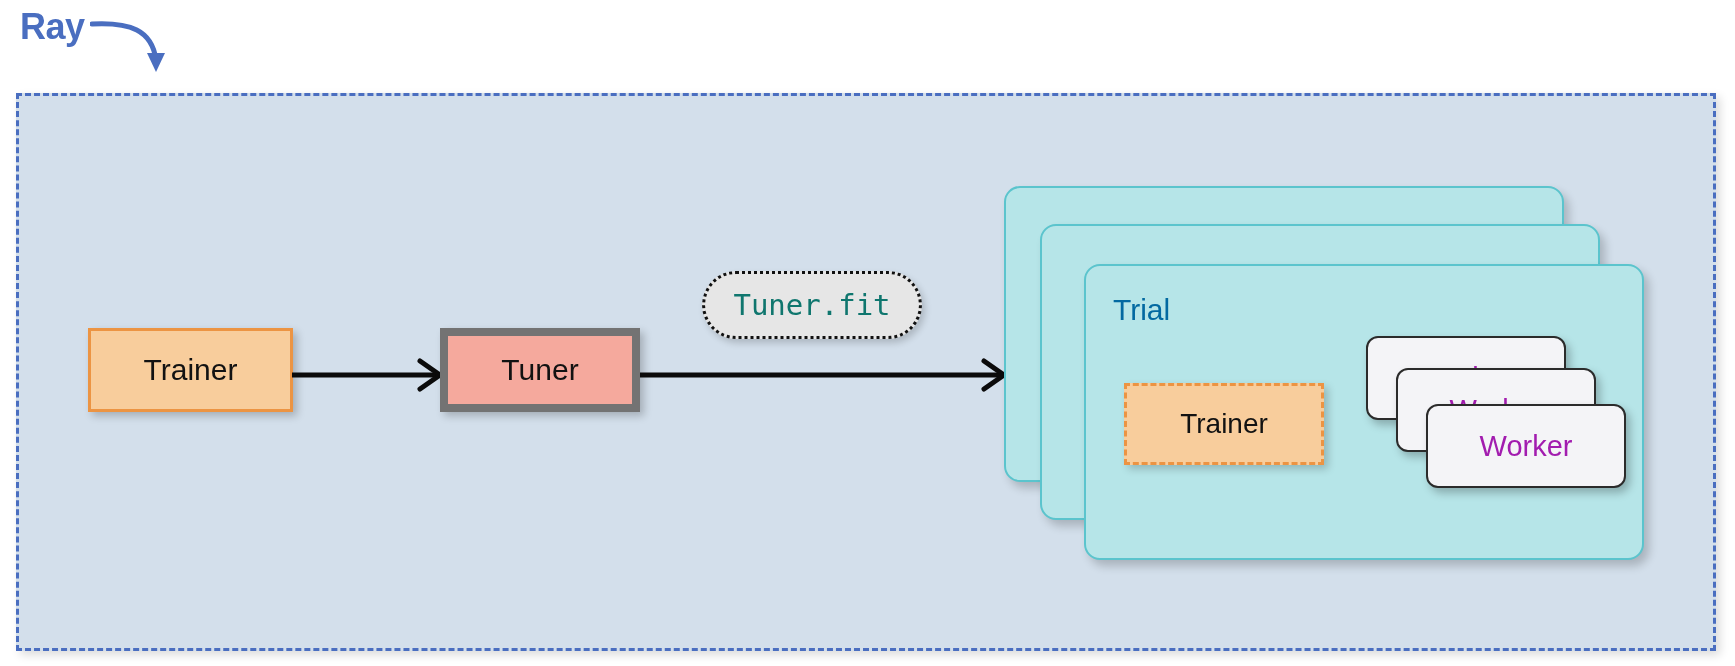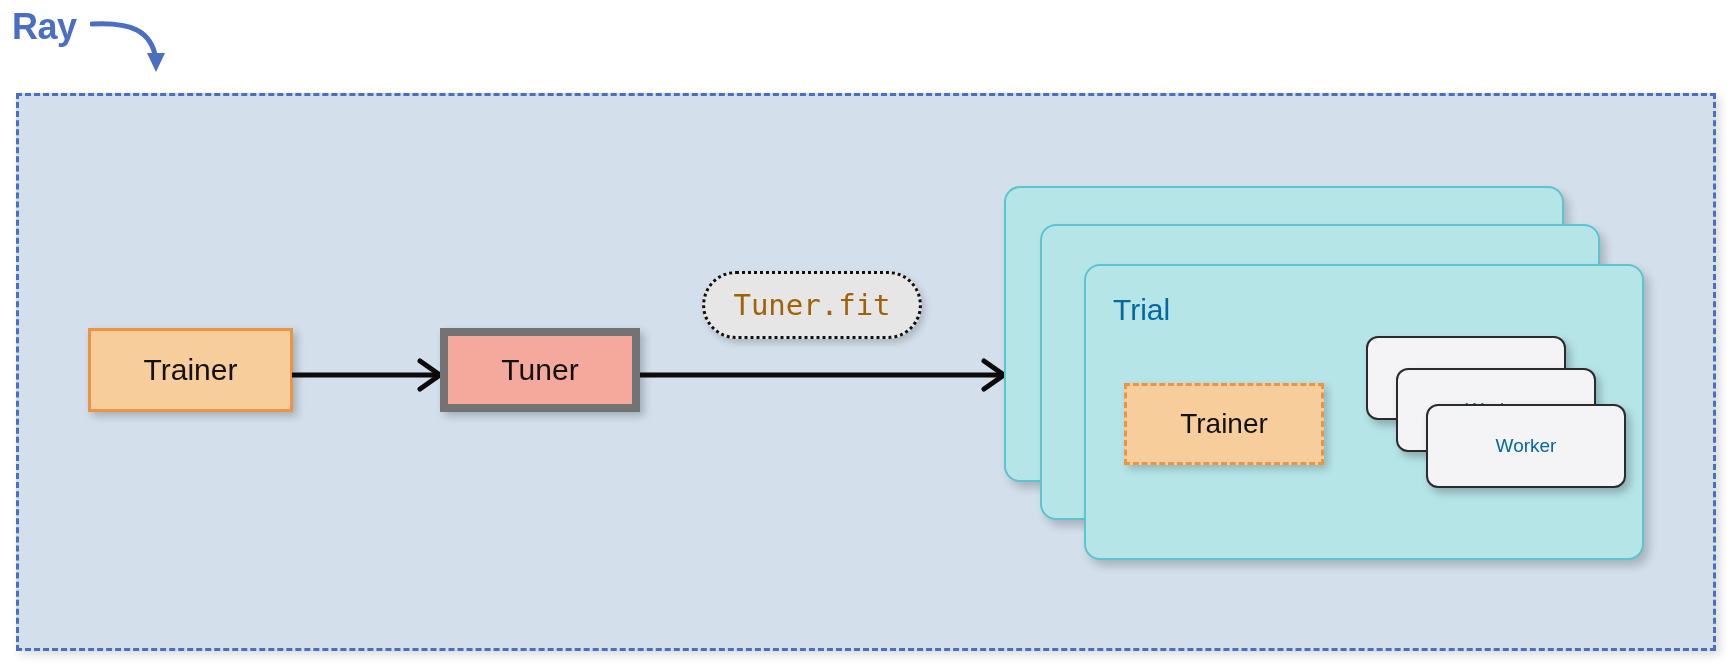--- a/index.html
+++ b/index.html
@@ -15,21 +15,21 @@
     position: relative;
     width: 1735px;
     height: 666px;
     background: #ffffff;
     overflow: hidden;
   }
 
   
   #ray-label {
     position: absolute;
-    left: 12px;
+    left: 20px;
     top: 6px;
     font-size: 36px;
     font-weight: 700;
     letter-spacing: -0.5px;
     color: #4a6ec0;
     font-family: "Liberation Sans", sans-serif;
   }
   #ray-arrow {
     position: absolute;
     left: 90px;
@@ -90,21 +90,21 @@
     height: 68px;
     box-sizing: border-box;
     background: #e6e6e6;
     border: 3px dotted #111111;
     border-radius: 36px;
     display: flex;
     align-items: center;
     justify-content: center;
     font-family: "DejaVu Sans Mono", monospace;
     font-size: 29px;
-    color: #a16207;
+    color: #0f766e;
     box-shadow: 3px 4px 7px rgba(0,0,0,0.18);
   }
 
   
   .arrow-svg {
     position: absolute;
     overflow: visible;
   }
   #arrow-1 { left: 292px; top: 355px; width: 155px; height: 40px; }
   #arrow-2 { left: 640px; top: 355px; width: 372px; height: 40px; }
@@ -151,22 +151,22 @@
     position: absolute;
     box-sizing: border-box;
     width: 200px;
     height: 84px;
     background: #f4f4f7;
     border: 2px solid #2b2b2b;
     border-radius: 12px;
     display: flex;
     align-items: center;
     justify-content: center;
-    font-size: 19px;
-    color: #0369a1;
+    font-size: 29px;
+    color: #a21caf;
     box-shadow: 4px 5px 9px rgba(0,0,0,0.25);
   }
   #worker-back  { left: 1366px; top: 336px; }
   #worker-mid   { left: 1396px; top: 368px; }
   #worker-front { left: 1426px; top: 404px; }
 </style>
 </head>
 <body>
 
 <div id="canvas">

